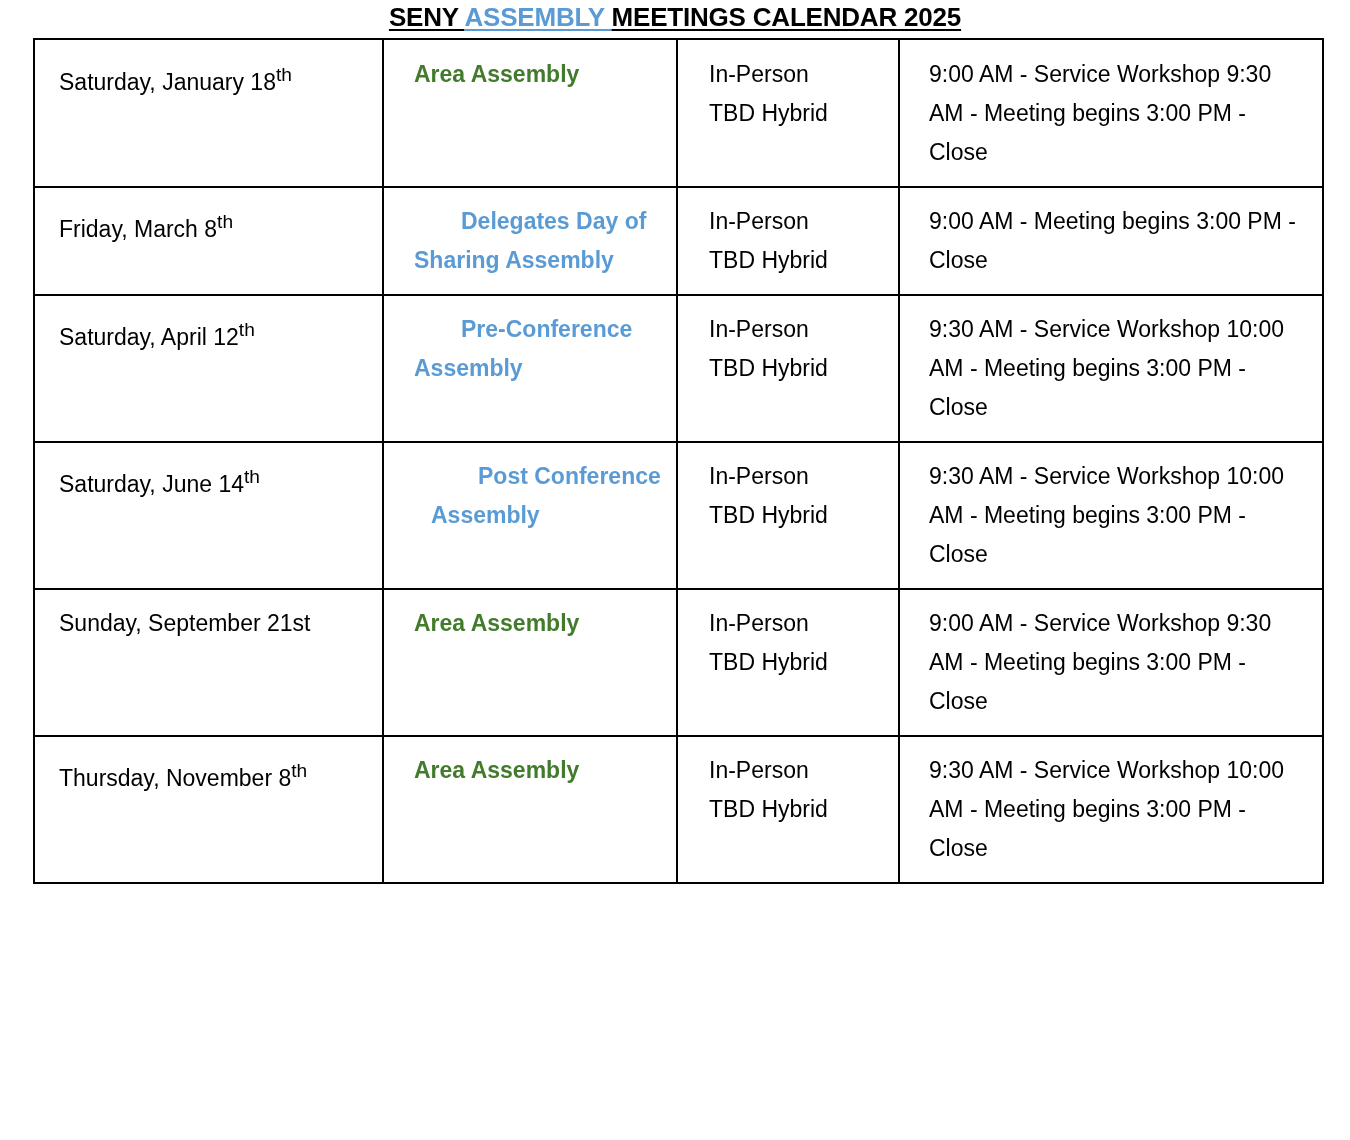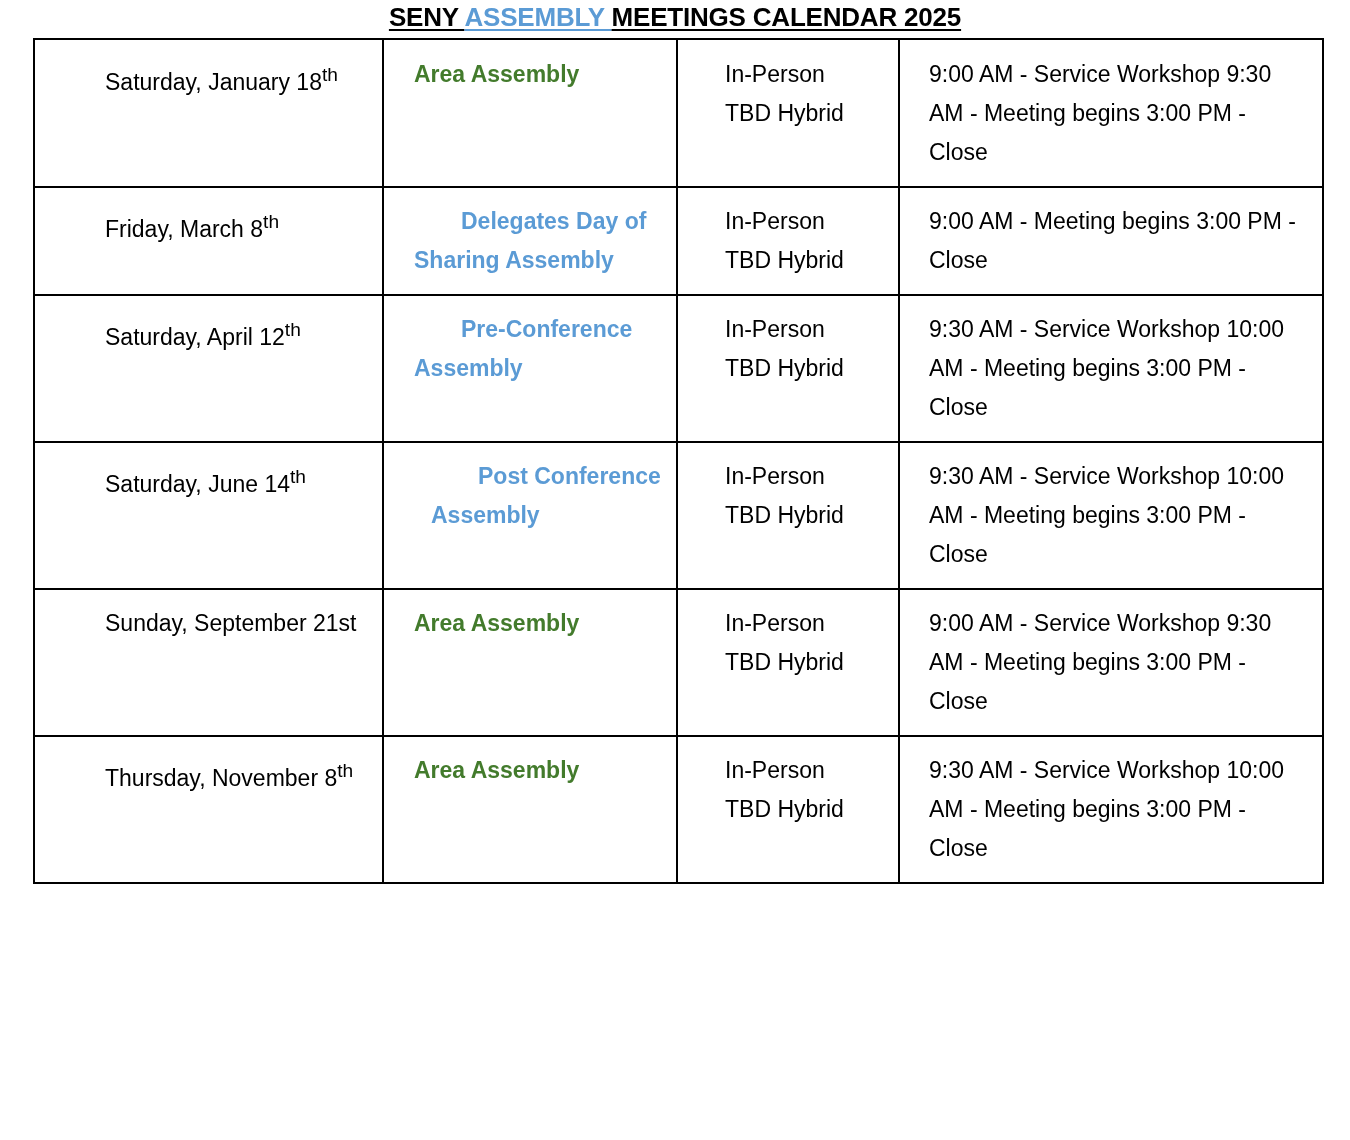--- a/index.html
+++ b/index.html
@@ -66,24 +66,24 @@
   }
 
   .col-date     { width: 349px; }
   .col-event    { width: 294px; }
   .col-format   { width: 222px; }
   .col-schedule { width: 424px; }
 
   .cell-inner { padding-left: 24px; padding-right: 14px; }
   .cell-inner-event { padding-left: 30px; padding-right: 10px; }
   .cell-inner-event.indent { padding-left: 47px; }
-  .cell-inner-format { padding-left: 47px; padding-right: 10px; }
+  .cell-inner-format { padding-left: 31px; padding-right: 10px; }
   .cell-inner-sched { padding-left: 29px; padding-right: 14px; }
 
-  .date-text { white-space: nowrap; margin-left: 46px; }
+  .date-text { white-space: nowrap; }
 
   .event-text {
     font-weight: bold;
     line-height: 39px;
   }
   .event-green { color: #437B2C; text-align: center; }
   .event-blue  { color: #5B9BD5; margin-left: 47px; }
 
   .format-text { white-space: pre-line; }
   .sched-text { }

